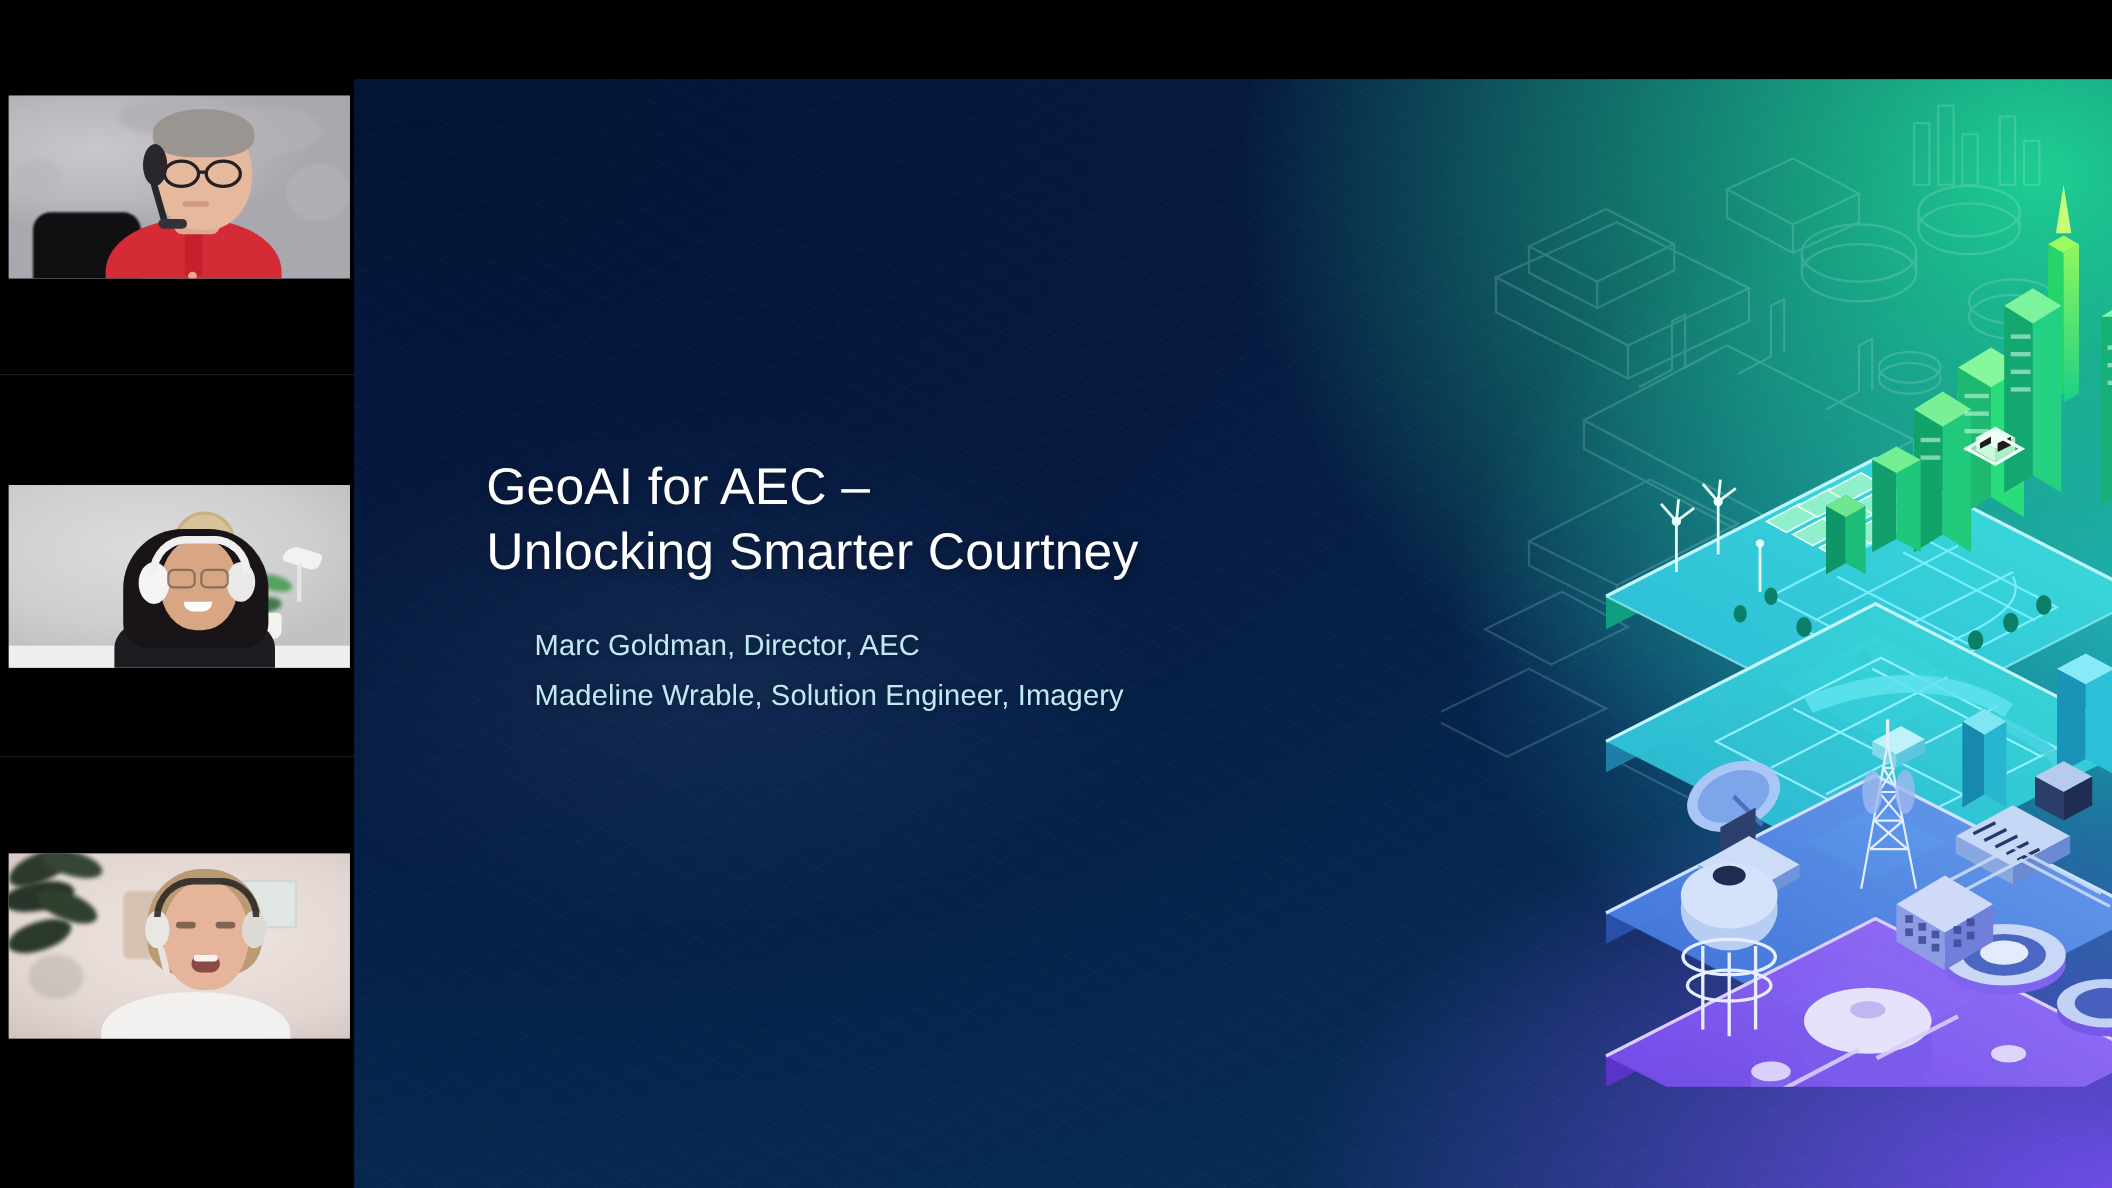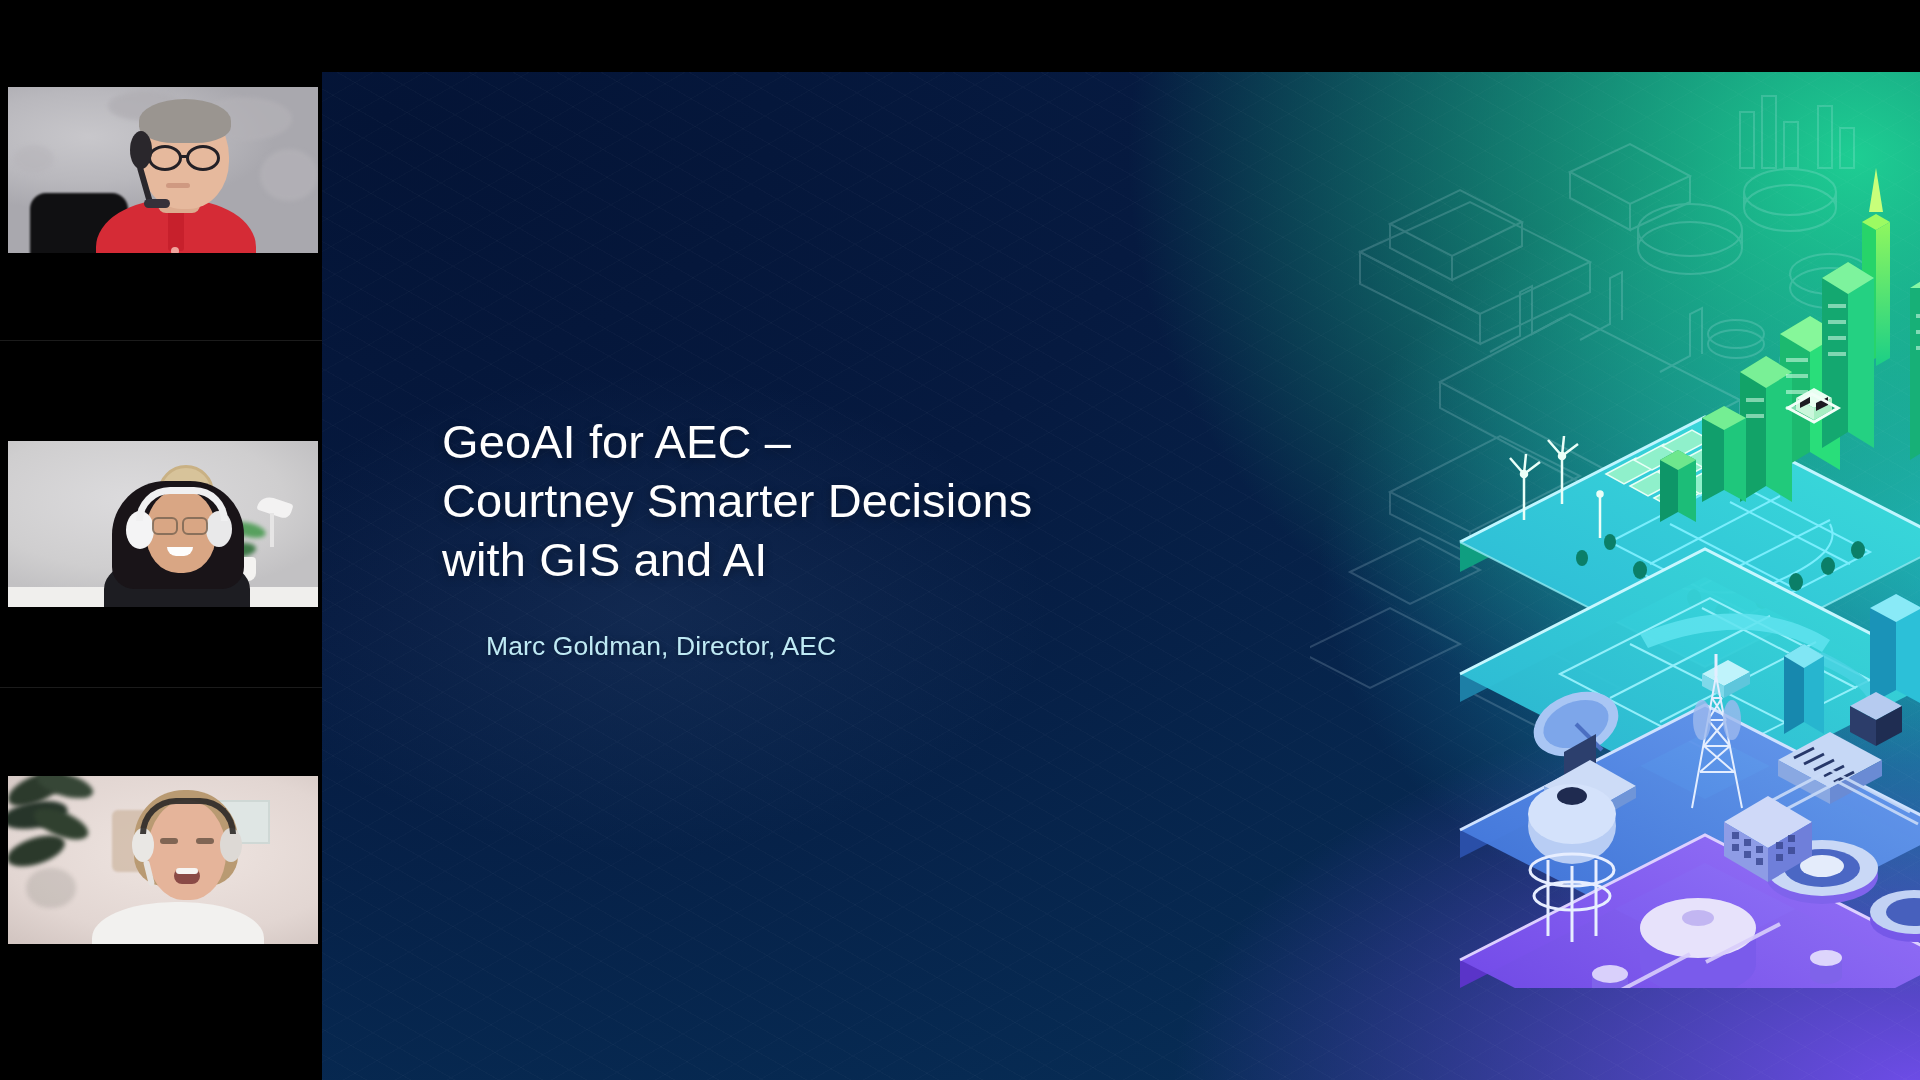--- a/index.html
+++ b/index.html
@@ -524,21 +524,21 @@
             <path d="M300 506 L380 464"></path>
               <path d="M396 472 L470 434"></path>
           </g>
         </g>
       </svg>
     </div>
 
     <div id="text-block">
       <h1 id="slide-title">
         <span>GeoAI for AEC –</span>
-        <span>Courtney Smarter Decisions</span>
-        <span>with GIS and AI</span>
+        <span>Unlocking Smarter Courtney</span>
       </h1>
       <div id="presenters">
         <div class="presenter">Marc Goldman, Director, AEC</div>
+        <div class="presenter">Madeline Wrable, Solution Engineer, Imagery</div>
       </div>
     </div>
   </div>
 </div>
 
 </body></html>

